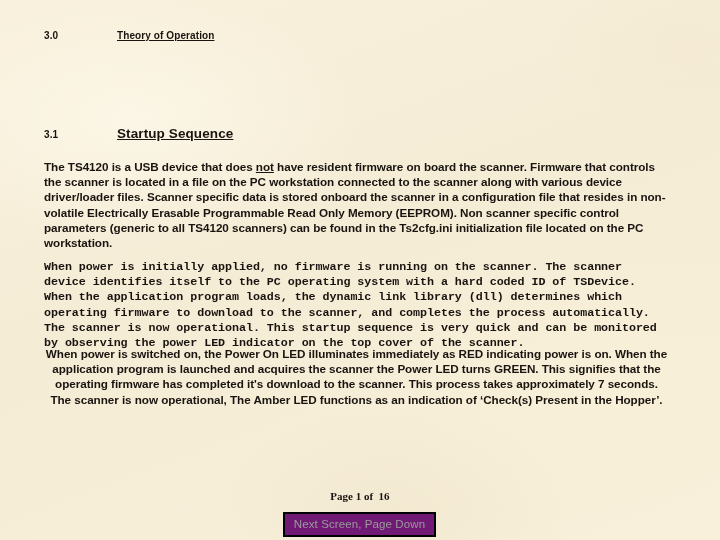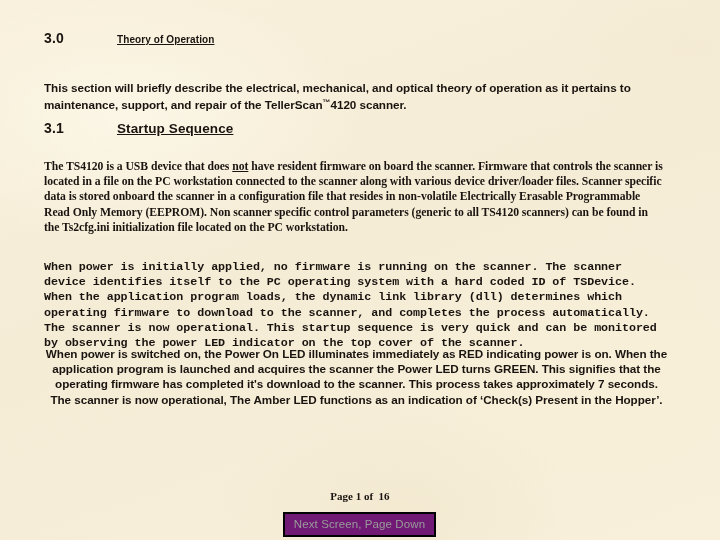--- a/index.html
+++ b/index.html
@@ -40,48 +40,48 @@
   
   .heading {
     position: absolute;
     left: 44px;
     display: flex;
     align-items: baseline;
     white-space: nowrap;
   }
   .heading .num {
     font-weight: bold;
-    font-size: 14px;
+    font-size: 10px;
     width: 73px;
     flex: 0 0 73px;
     letter-spacing: 0.1px;
   }
   .heading .ttl {
     font-weight: bold;
     text-decoration: underline;
     letter-spacing: 0.1px;
   }
   #heading-30 { top: 30px; }
   #heading-30 .ttl { font-size: 10px; }
-  #heading-31 { top: 120px; }
+  #heading-31 { top: 126px; }
   #heading-31 .ttl { font-size: 13.5px; }
 
   
   .para {
     position: absolute;
     left: 44px;
     width: 620px;
     font-size: 11.7px;
     font-weight: bold;
     line-height: 15.2px;
     letter-spacing: -0.05px;
     text-align: left;
   }
   #para-intro  { top: 80px;  width: 618px; }
-  #para-1      { top: 159px; width: 622px; font-family: Liberation Serif, serif; }
+  #para-1      { top: 159px; width: 622px; }
   #para-2      { top: 260px; width: 625px; font-family: Liberation Mono, monospace; }
   #para-3      { top: 346px; width: 625px; text-align: center; }
 
   .u { text-decoration: underline; }
   .tm {
     font-size: 8px;
     vertical-align: 4px;
     letter-spacing: 0;
   }
 
@@ -123,21 +123,20 @@
 
 <div class="paper-texture"></div>
 
 <div class="page">
 
   <div class="heading" id="heading-30">
     <span class="num">3.0</span>
     <span class="ttl">Theory of Operation</span>
   </div>
 
-  <div class="para" id="para-intro"><span>This section will briefly describe the electrical, mechanical, and optical theory of operation as it pertains to maintenance, support, and repair of the TellerScan</span><span class="tm">™</span><span>4120 scanner.</span></div>
 
   <div class="heading" id="heading-31">
     <span class="num">3.1</span>
     <span class="ttl">Startup Sequence</span>
   </div>
 
   <div class="para" id="para-1"><span>The TS4120 is a USB device that does </span><span class="u">not</span><span> have resident firmware on board the scanner. Firmware that controls the scanner is located in a file on the PC workstation connected to the scanner along with various device driver/loader files. Scanner specific data is stored onboard the scanner in a configuration file that resides in non-volatile Electrically Erasable Programmable Read Only Memory (EEPROM). Non scanner specific control parameters (generic to all TS4120 scanners) can be found in the Ts2cfg.ini initialization file located on the PC workstation.</span></div>
 
   <div class="para" id="para-2">When power is initially applied, no firmware is running on the scanner. The scanner device identifies itself to the PC operating system with a hard coded ID of TSDevice. When the application program loads, the dynamic link library (dll) determines which operating firmware to download to the scanner, and completes the process automatically. The scanner is now operational. This startup sequence is very quick and can be monitored by observing the power LED indicator on the top cover of the scanner.</div>
 

